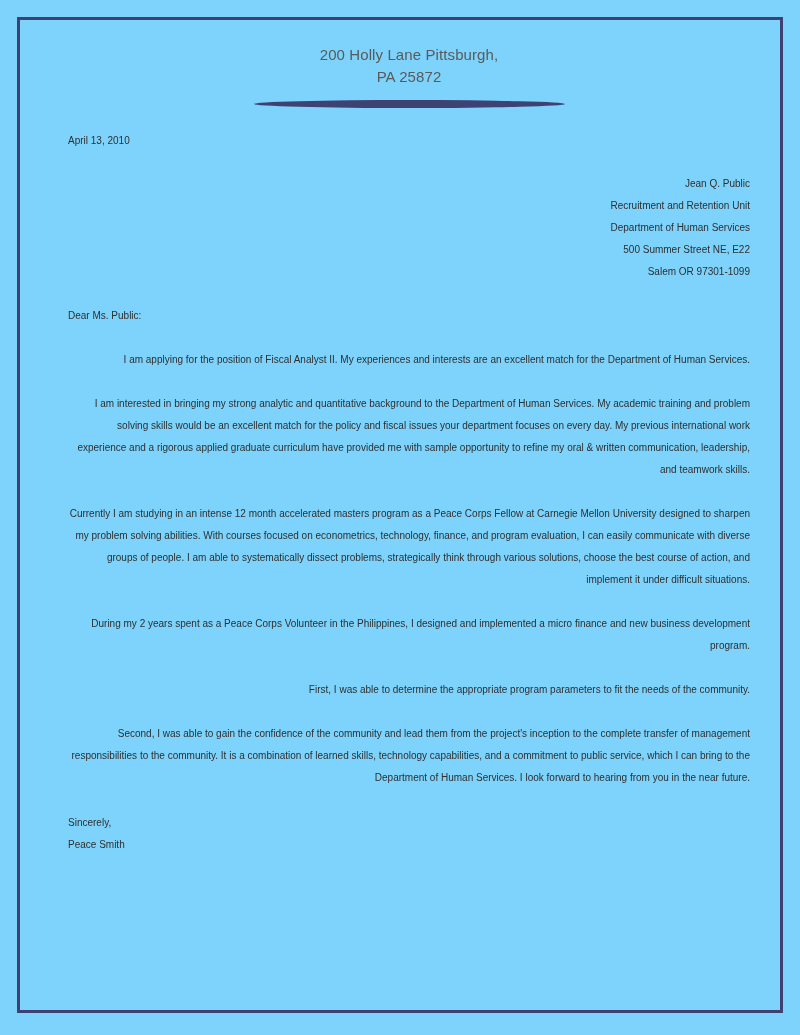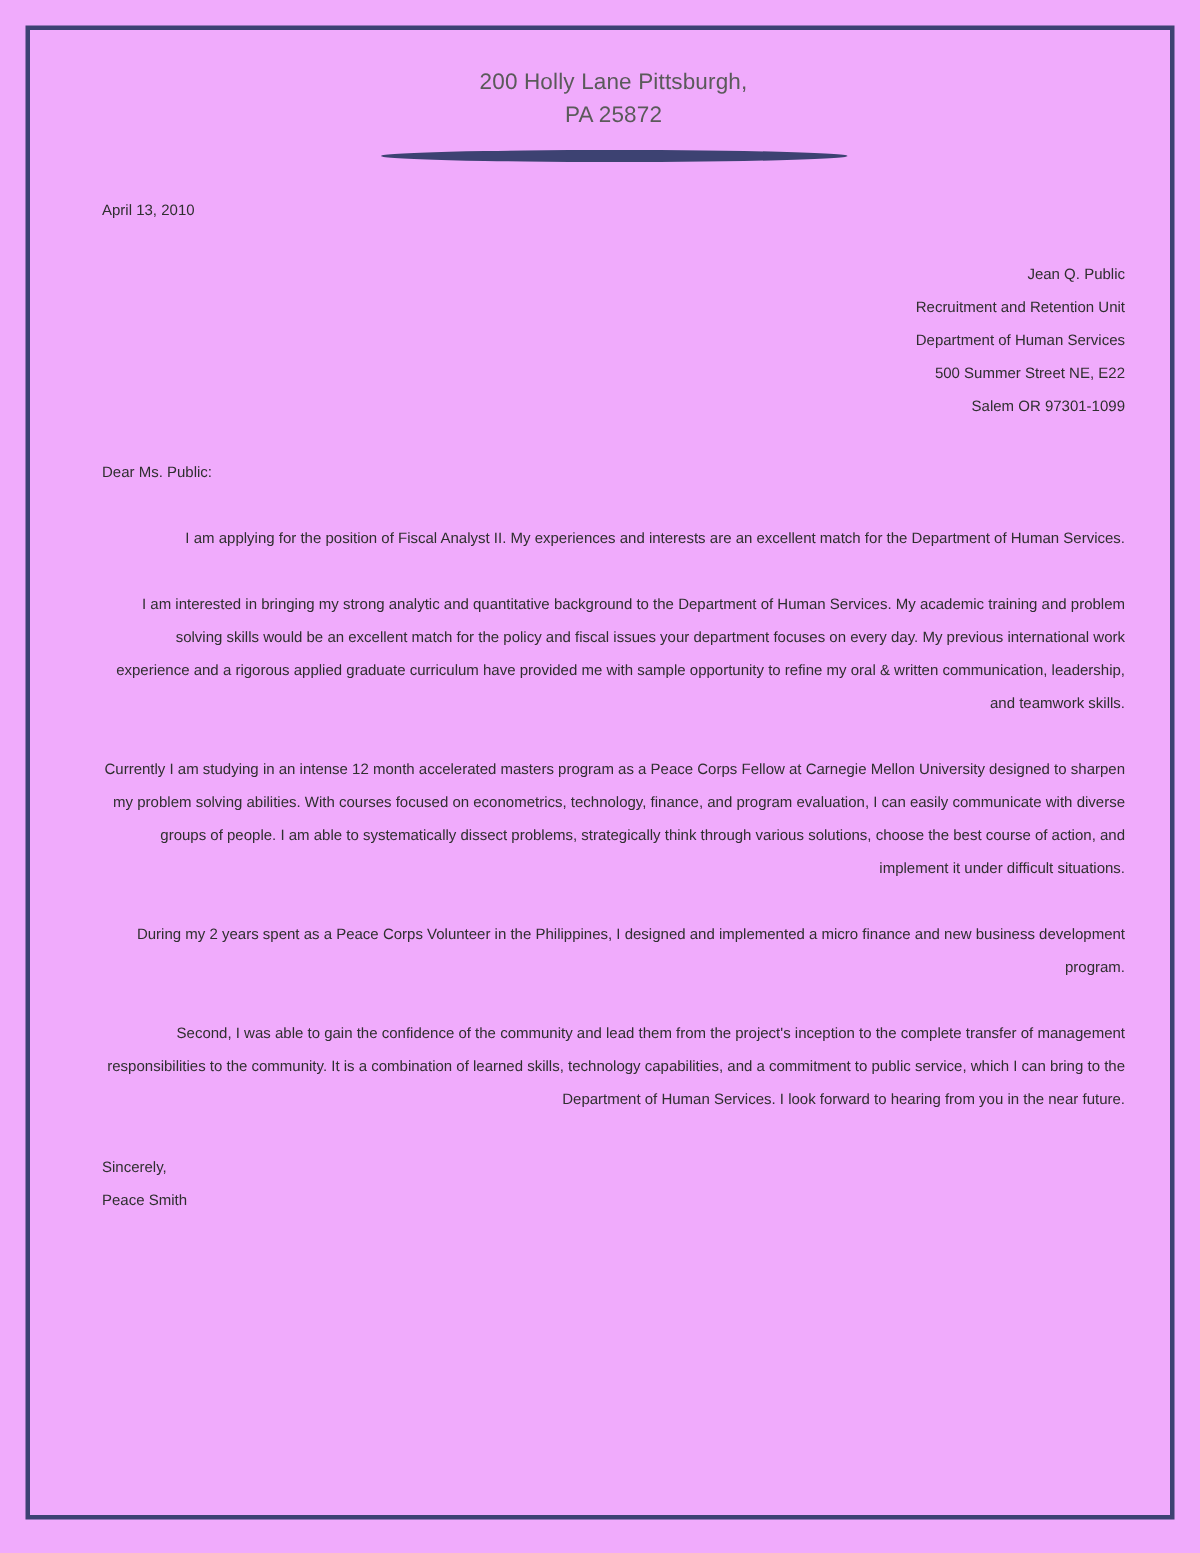--- a/index.html
+++ b/index.html
@@ -11,21 +11,21 @@
     height: 1035px;
     background: #fdfdf6;
     font-family: "Liberation Sans", sans-serif;
     -webkit-font-smoothing: antialiased;
   }
 
   .page {
     position: relative;
     width: 800px;
     height: 1035px;
-    background: #f0abfc;
+    background: #7dd3fc;
     box-sizing: border-box;
     padding-left: 17px;
   }
 
   
   .page-frame {
     position: absolute;
     left: 17px;
     top: 17px;
     right: 17px;
@@ -138,20 +138,21 @@
       <div class="salutation">Dear Ms. Public:</div>
 
       <p class="para">I am applying for the position of Fiscal Analyst II. My experiences and interests are an excellent match for the Department of Human Services.</p>
 
       <p class="para">I am interested in bringing my strong analytic and quantitative background to the Department of Human Services. My academic training and problem solving skills would be an excellent match for the policy and fiscal issues your department focuses on every day. My previous international work experience and a rigorous applied graduate curriculum have provided me with sample opportunity to refine my oral &amp; written communication, leadership, and teamwork skills.</p>
 
       <p class="para">Currently I am studying in an intense 12 month accelerated masters program as a Peace Corps Fellow at Carnegie Mellon University designed to sharpen my problem solving abilities. With courses focused on econometrics, technology, finance, and program evaluation, I can easily communicate with diverse groups of people. I am able to systematically dissect problems, strategically think through various solutions, choose the best course of action, and implement it under difficult situations.</p>
 
       <p class="para">During my 2 years spent as a Peace Corps Volunteer in the Philippines, I designed and implemented a micro finance and new business development program.</p>
 
+      <p class="para">First, I was able to determine the appropriate program parameters to fit the needs of the community.</p>
 
       <p class="para">Second, I was able to gain the confidence of the community and lead them from the project's inception to the complete transfer of management responsibilities to the community. It is a combination of learned skills, technology capabilities, and a commitment to public service, which I can bring to the Department of Human Services. I look forward to hearing from you in the near future.</p>
 
       <div class="closing">
         <div>Sincerely,</div>
         <div>Peace Smith</div>
       </div>
 
     </div>
   </div>

